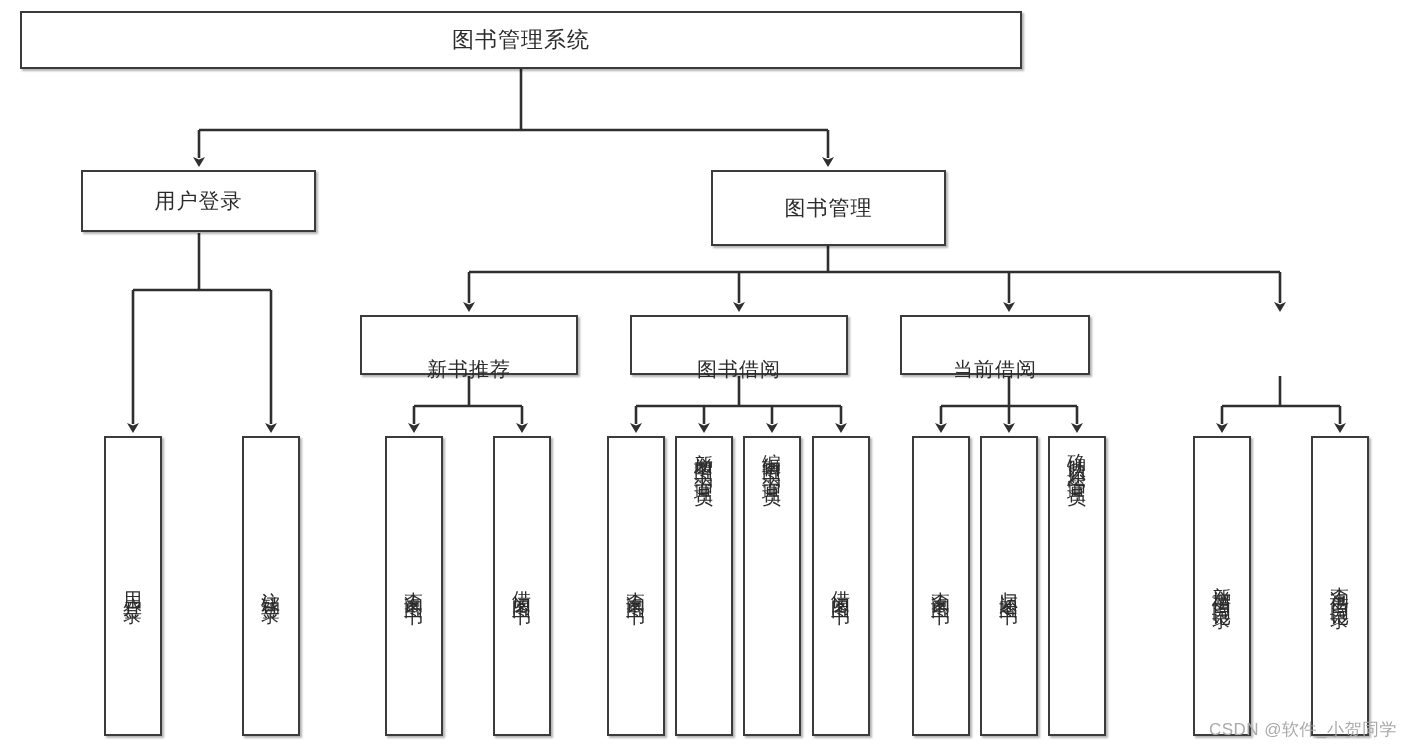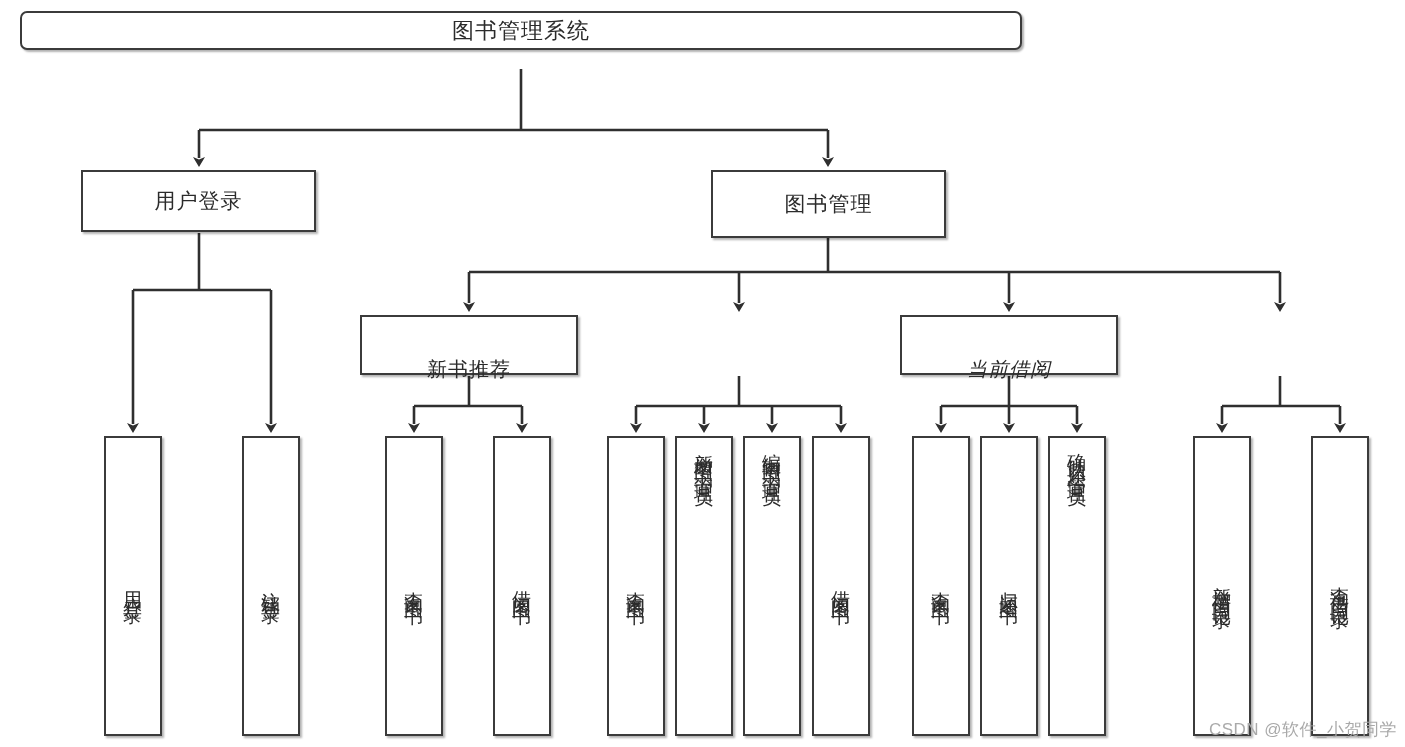--- a/index.html
+++ b/index.html
@@ -116,35 +116,38 @@
       <path d="M1009,406 L1009,424" marker-end="url(#arw)"></path>
       <path d="M1077,406 L1077,424" marker-end="url(#arw)"></path>
 
       <path d="M1280,376 L1280,406"></path>
       <path d="M1222,406 L1340,406"></path>
       <path d="M1222,406 L1222,424" marker-end="url(#arw)"></path>
       <path d="M1340,406 L1340,424" marker-end="url(#arw)"></path>
     </g>
   </svg>
 
-  <div class="node root" style="left:20px;top:11px;width:1002px;height:39px;border-radius:7px;">
+  <div class="node root" style="left:20px;top:11px;width:1002px;height:58px;">
     <span class="label">图书管理系统</span>
   </div>
 
   <div class="node level2" style="left:81px;top:170px;width:235px;height:62px;">
     <span class="label">用户登录</span>
   </div>
-  <div class="node level2" style="left:711px;top:170px;width:235px;height:68px;">
+  <div class="node level2" style="left:711px;top:170px;width:235px;height:76px;">
     <span class="label">图书管理</span>
   </div>
 
   <div class="node level3" style="left:360px;top:315px;width:218px;height:60px;">
     <span class="label">新书推荐</span>
   </div>
-  <div class="node level3" style="left:900px;top:315px;width:218px;height:60px;font-style:italic;">
+  <div class="node level3" style="left:630px;top:315px;width:218px;height:60px;">
+    <span class="label">图书借阅</span>
+  </div>
+  <div class="node level3" style="left:900px;top:315px;width:190px;height:60px;">
     <span class="label">当前借阅</span>
   </div>
 
   <div class="node leaf center-v" style="left:104px;top:436px;width:58px;height:300px;">
     <span class="label">用户登录</span>
   </div>
   <div class="node leaf center-v" style="left:242px;top:436px;width:58px;height:300px;">
     <span class="label">注销登录</span>
   </div>
 

